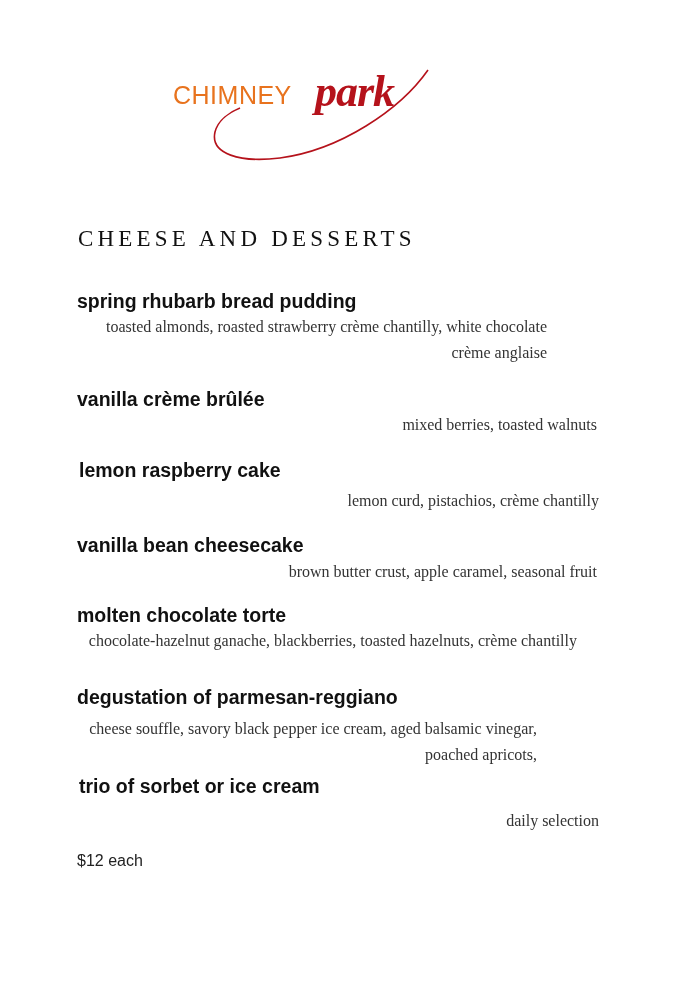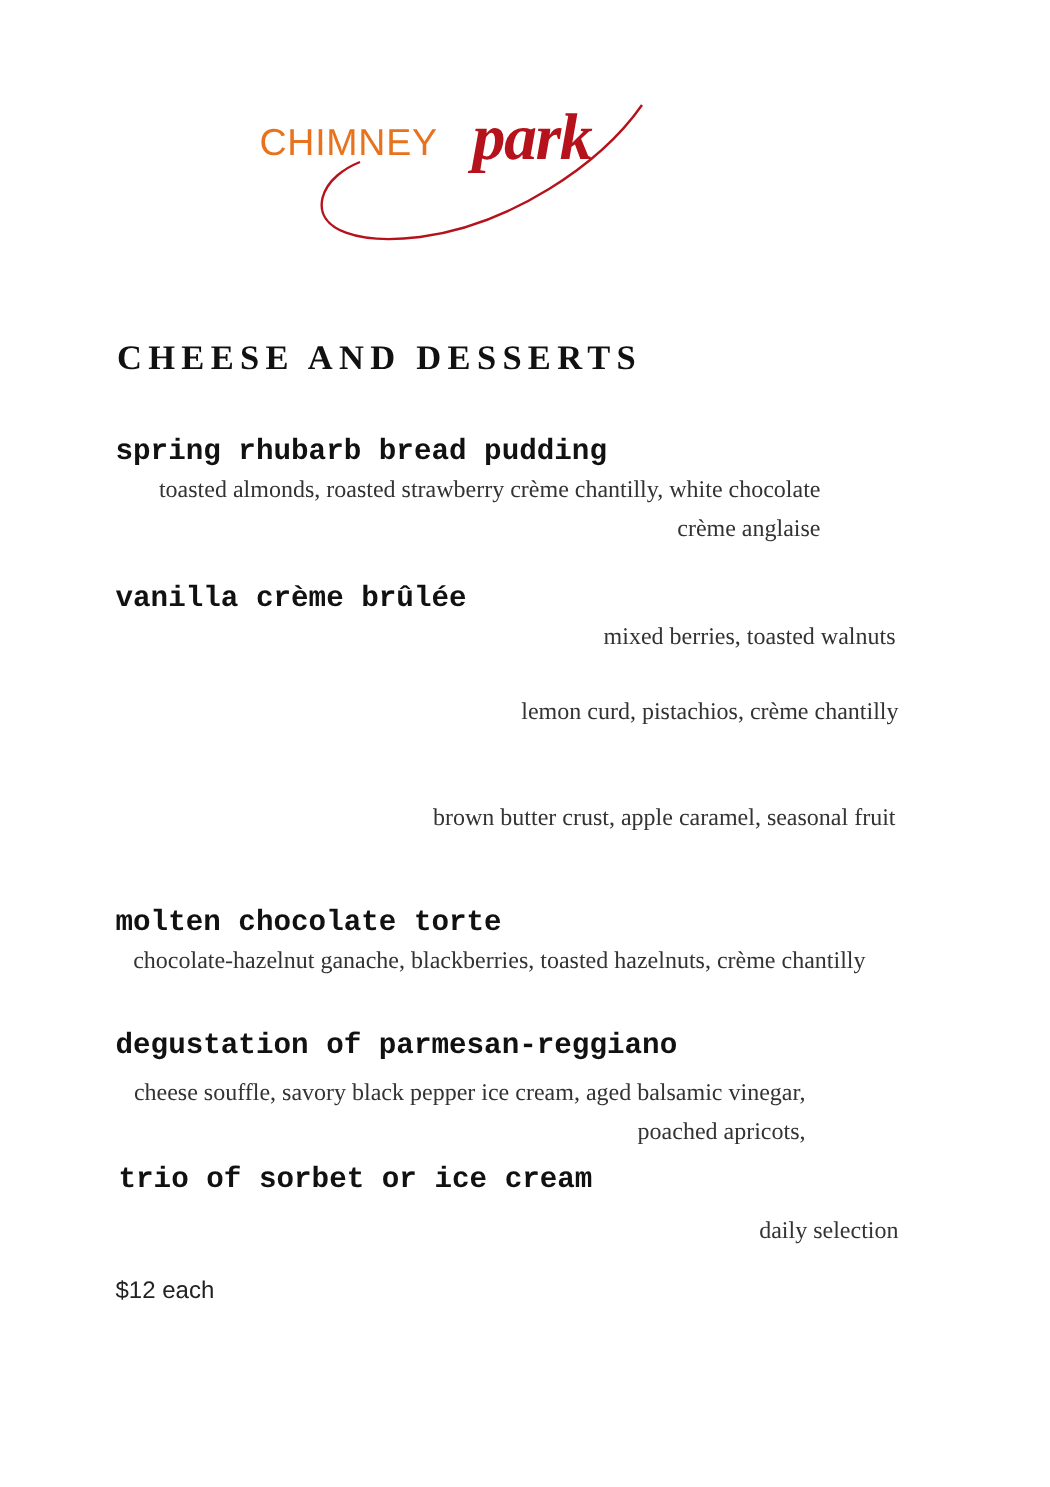--- a/index.html
+++ b/index.html
@@ -5,23 +5,23 @@
   html, body { margin: 0; padding: 0; background: #ffffff; }
   body { width: 700px; height: 991px; position: relative; overflow: hidden;
          font-family: "DejaVu Serif", "Liberation Serif", serif; color: #222; }
   .logo { position: absolute; left: 170px; top: 50px; width: 300px; height: 120px; }
   .logo .word1 { position: absolute; left: 3px; top: 31px; font-family: "Liberation Sans", sans-serif;
                  font-size: 25px; letter-spacing: 0.5px; color: #e8731e; text-align: right; }
   .logo .word2 { position: absolute; left: 145px; top: 16px; font-family: "Liberation Serif", serif;
                  font-style: italic; font-weight: bold; font-size: 44px; color: #b5121b; letter-spacing: -1px; }
   .logo svg { position: absolute; left: 0; top: 0; }
   .title { position: absolute; left: 78px; top: 226px; font-family: "Liberation Serif", serif;
-           font-size: 23px; letter-spacing: 4.2px; color: #111; font-weight: bold; }
+           font-size: 23px; letter-spacing: 4.2px; color: #111; font-weight: normal; }
   .item { position: absolute; left: 77px; width: 520px; }
-  .item .name { font-family: Liberation Mono, monospace; font-weight: bold; font-size: 19.5px; color: #111; line-height: 26px; }
+  .item .name { font-family: Liberation Sans, sans-serif; font-weight: bold; font-size: 19.5px; color: #111; line-height: 26px; }
   .item .desc { font-family: "Liberation Serif", serif; font-size: 16px; color: #333; line-height: 26px; text-align: right; }
   .price { position: absolute; left: 77px; top: 852px; font-family: Liberation Sans, sans-serif; font-size: 16px; color: #222; }
 </style>
 </head>
 <body>
 
 <div class="logo">
   <svg width="300" height="120">
     <path d="M258 20 C 230 60, 170 100, 110 108 C 70 113, 40 104, 45 82 C 48 70, 60 62, 70 58" fill="none" stroke="#b5121b" stroke-width="1.6"></path>
   </svg>
@@ -35,24 +35,26 @@
   <div class="name">spring rhubarb bread pudding</div>
   <div class="desc" style="width:470px">toasted almonds, roasted strawberry crème chantilly, white chocolate crème anglaise</div>
 </div>
 
 <div class="item" style="top:386px">
   <div class="name">vanilla crème brûlée</div>
   <div class="desc">mixed berries, toasted walnuts</div>
 </div>
 
 <div class="item" style="top:457px;left:79px">
+  <div class="name">lemon raspberry cake</div>
   <div class="desc" style="margin-top:5px">lemon curd, pistachios, crème chantilly</div>
 </div>
 
 <div class="item" style="top:532px">
+  <div class="name">vanilla bean cheesecake</div>
   <div class="desc" style="margin-top:1px">brown butter crust, apple caramel, seasonal fruit</div>
 </div>
 
 <div class="item" style="top:602px">
   <div class="name">molten chocolate torte</div>
   <div class="desc" style="width:500px">chocolate-hazelnut ganache, blackberries, toasted hazelnuts, crème chantilly</div>
 </div>
 
 <div class="item" style="top:684px">
   <div class="name">degustation of parmesan-reggiano</div>

